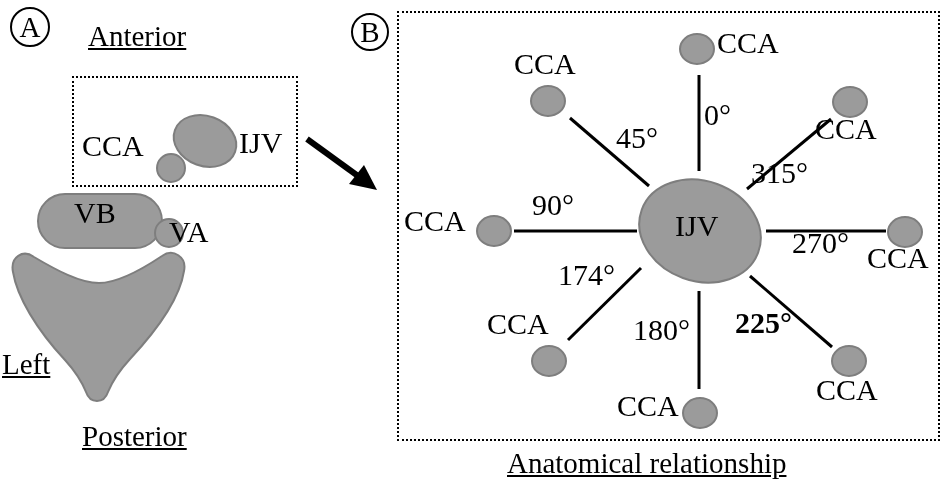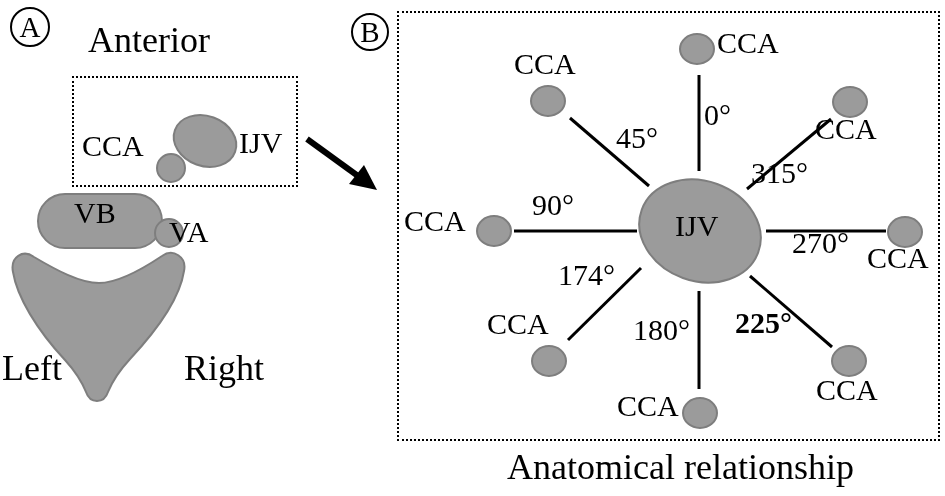--- a/index.html
+++ b/index.html
@@ -5,21 +5,21 @@
   html,body { margin:0; padding:0; background:#fff; }
   .stage {
     position:relative; width:945px; height:496px; background:#fff;
     overflow:hidden; font-family:"Liberation Serif","DejaVu Serif",serif;
   }
   .layer { position:absolute; left:0; top:0; width:945px; height:496px; }
   .t {
     position:absolute; font-size:30px; line-height:1; color:#000;
     white-space:nowrap; font-family:"Liberation Serif","DejaVu Serif",serif;
   }
-  .t-lg { font-size:36px; }
+  .t-lg { font-size:29px;text-decoration:underline; }
   .dotted { position:absolute; border:2px dotted #000; box-sizing:border-box; }
   .badge {
     position:absolute; border:2px solid #000; border-radius:50%;
     box-sizing:border-box; display:flex; align-items:center; justify-content:center;
     font-size:29px; line-height:1; color:#000; background:#fff;
   }
   .blob { stroke:#7e7e7e; stroke-width:2; }
   .spoke-line { stroke:#000; stroke-width:3; }
   .arrow-shaft { stroke:#000; stroke-width:6; }
   .arrow-head { fill:#000; }
@@ -72,21 +72,21 @@
 
   <div class="badge" style="left:10px; top:7px; width:40px; height:40px;">A</div>
   <div class="badge" style="left:351px; top:13px; width:38px; height:38px;">B</div>
 
   <div class="t t-lg" style="left:88px; top:22px;">Anterior</div>
   <div class="t" style="left:82px;  top:131px;">CCA</div>
   <div class="t" style="left:239px; top:128px;">IJV</div>
   <div class="t" style="left:74px;  top:198px;">VB</div>
   <div class="t" style="left:169px; top:217px;">VA</div>
   <div class="t t-lg" style="left:2px;   top:350px;">Left</div>
-  <div class="t t-lg" style="left:184px; top:350px;">Right</div>
+  <div class="t t-lg" style="left:82px;  top:422px;">Posterior</div>
 
   <div class="t" style="left:675px; top:211px;">IJV</div>
   <div class="t t-lg" style="left:507px; top:449px;">Anatomical relationship</div>
 
   <div class="t" style="left:717px; top:28px;">CCA</div>
   <div class="t" style="left:514px; top:49px;">CCA</div>
   <div class="t" style="left:404px; top:206px;">CCA</div>
   <div class="t" style="left:487px; top:309px;">CCA</div>
   <div class="t" style="left:617px; top:391px;">CCA</div>
   <div class="t" style="left:816px; top:375px;">CCA</div>

